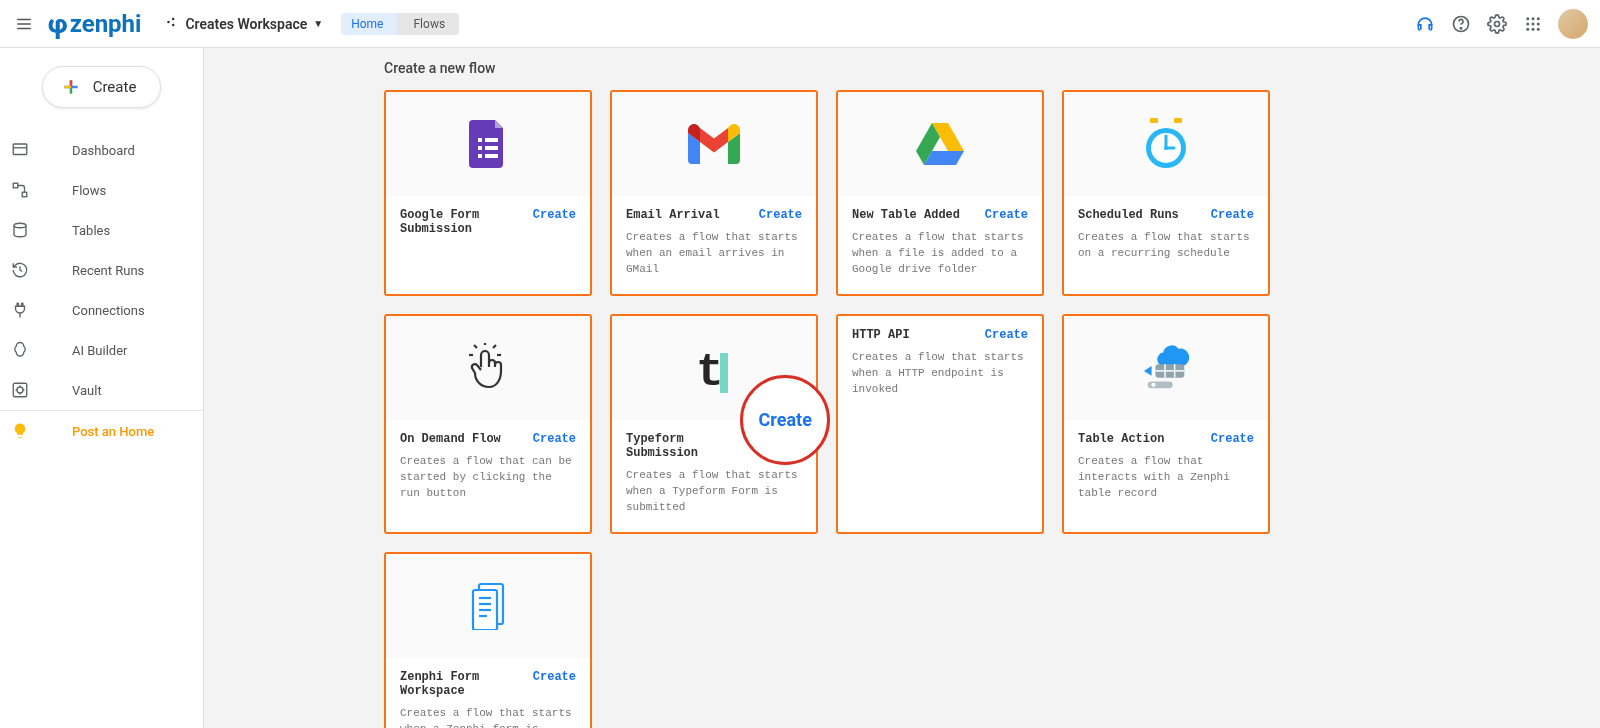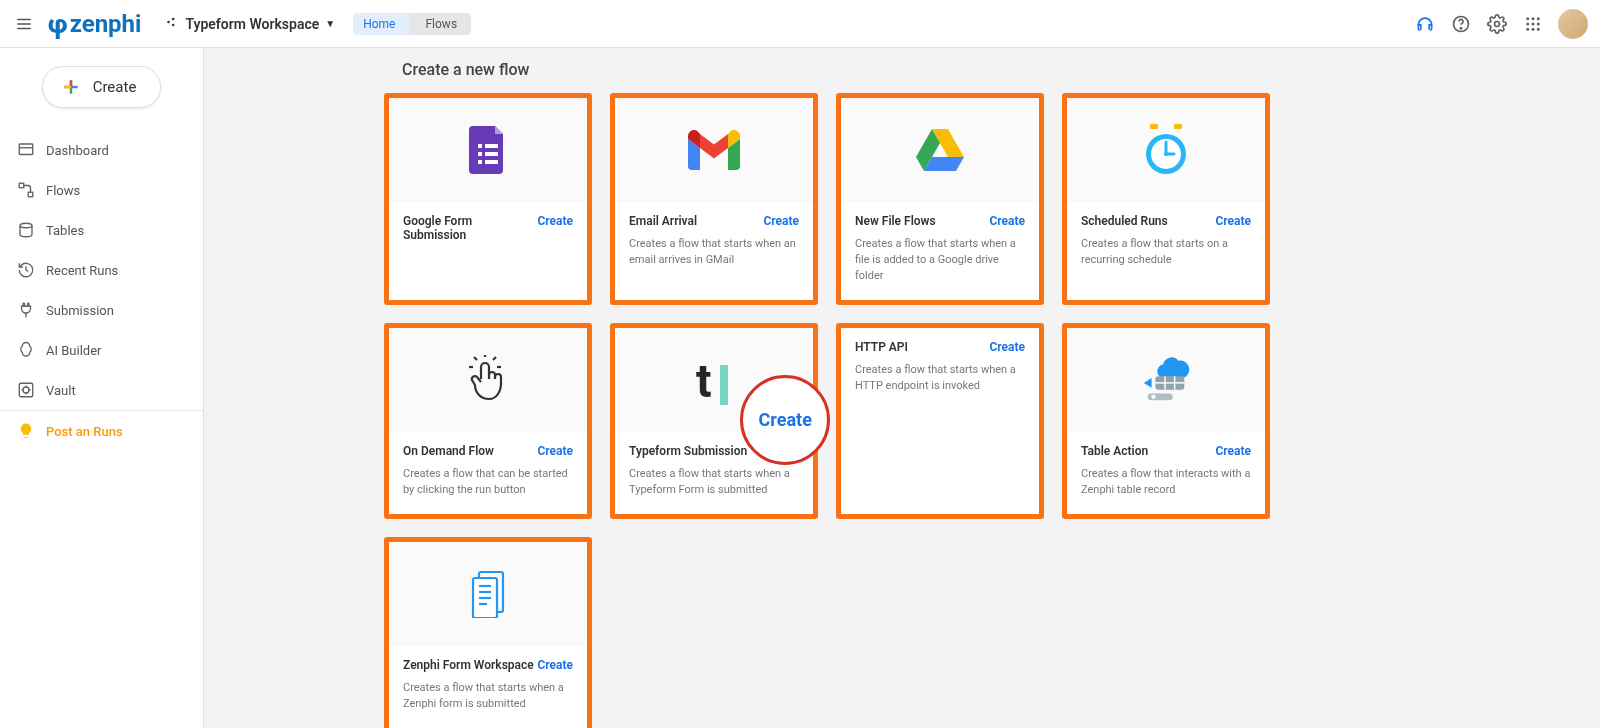--- a/index.html
+++ b/index.html
@@ -31,30 +31,30 @@
     .layout { display: flex; height: calc(100vh - 48px); }
     .sidebar { width: 204px; background: #fff; border-right: 1px solid #e0e0e0; display: flex; flex-direction: column; }
     .create-button-wrap { padding: 18px 0 22px; display: flex; justify-content: center; }
     .create-button {
       background: #fff; border: 1px solid #e0e0e0; border-radius: 28px;
       padding: 10px 24px 10px 18px; display: flex; align-items: center;
       box-shadow: 0 1px 3px rgba(0,0,0,.1); font-size: 15px; cursor: pointer;
     }
     .create-plus { width: 20px; height: 20px; margin-right: 12px; }
     .nav-items { display: flex; flex-direction: column; }
-    .nav-item { display: flex; align-items: center; padding: 10px 16px; font-size: 13px; color: #555; cursor: pointer; }
+    .nav-item { display: flex; align-items: center; padding: 10px 10px; font-size: 13px; color: #555; cursor: pointer; gap: 32px; }
     .nav-icon { width: 20px; height: 20px; margin-right: 10px; color: #5f6368; display:flex;align-items:center;justify-content:center;}
     .nav-sep { height: 1px; background: #e8e8e8; margin: 0; }
     .nav-item.idea { color: #ff9800; font-weight: 500; }
     .nav-item.idea .nav-icon { color: #ff9800; }
 
     .content { flex: 1; overflow: auto; padding: 12px 20px 40px 180px; background:#f3f3f3; position: relative; }
-    .page-title { font-size: 16px; font-weight: 500; color: #444; margin-bottom: 14px; margin-left: 18px; }
+    .page-title { font-size: 14px; font-weight: 500; color: #444; margin-bottom: 14px; }
     .card-grid { display: grid; grid-template-columns: repeat(4, 208px); gap: 18px; }
-    .flow-card { border: 5px solid #f97316; border-radius: 3px; background: #fff; display: flex; flex-direction: column; }
+    .flow-card { border: 2px solid #f97316; border-radius: 3px; background: #fff; display: flex; flex-direction: column; font-family: Liberation Mono, monospace; }
     .card-top { height: 104px; background: #fafafa; display: flex; align-items: center; justify-content: center; }
     .card-body { padding: 12px 14px 16px; background: #fff; }
     .card-head { display: flex; justify-content: space-between; align-items: flex-start; margin-bottom: 8px; }
     .card-title { font-size: 12px; font-weight: 600; color: #333; }
     .card-create { font-size: 12px; font-weight: 700; color: #1a73e8; cursor: pointer; }
     .card-desc { font-size: 11px; color: #777; line-height: 1.45; }
     .app-icon { width: 52px; height: 48px; display: flex; align-items: center; justify-content: center; }
 
     .highlight-circle {
       position: absolute; width: 90px; height: 90px; border: 3px solid #d93025;
@@ -80,21 +80,21 @@
       <span>zenphi</span>
   </div>
   <div class="workspace-selector">
     <span class="dots">
       <svg width="14" height="14" viewBox="0 0 24 24" fill="#333">
           <circle cx="6" cy="12" r="2.2"></circle>
           <circle cx="14" cy="7" r="2.2"></circle>
           <circle cx="14" cy="17" r="2.2"></circle>
         </svg>
     </span>
-    <span>Typeform Workspace</span>
+    <span>Creates Workspace</span>
     <span class="caret">▼</span>
   </div>
   <div class="breadcrumb">
     <div class="crumb home">Home</div>
     <div class="crumb current">Flows</div>
   </div>
   <div class="top-actions">
     <div class="top-icon">
       <svg width="20" height="20" viewBox="0 0 24 24" fill="none" stroke="#1a73e8" stroke-width="2">
           <path d="M4 13a8 8 0 0 1 16 0"></path>
@@ -188,21 +188,21 @@
           <span>Recent Runs</span>
         </div>
         <div class="nav-item">
           <span class="nav-icon">
             <svg width="18" height="18" viewBox="0 0 24 24" fill="none" stroke="currentColor" stroke-width="1.8">
               <path d="M8 7V4a1 1 0 0 1 2 0v3M14 7V4a1 1 0 0 1 2 0v3"></path>
               <path d="M6 7h12v3a6 6 0 0 1-6 6 6 6 0 0 1-6-6V7z"></path>
               <line x1="12" y1="16" x2="12" y2="22"></line>
             </svg>
           </span>
-          <span>Submission</span>
+          <span>Connections</span>
         </div>
         <div class="nav-item">
           <span class="nav-icon">
             <svg width="18" height="18" viewBox="0 0 24 24" fill="none" stroke="currentColor" stroke-width="1.8">
               <path d="M12 2a5 5 0 0 0-5 5 5 5 0 0 0-2 4 5 5 0 0 0 2 4 5 5 0 0 0 5 5 5 5 0 0 0 5-5 5 5 0 0 0 2-4 5 5 0 0 0-2-4 5 5 0 0 0-5-5z"></path>
             </svg>
           </span>
           <span>AI Builder</span>
         </div>
         <div class="nav-item">
@@ -219,21 +219,21 @@
           <span>Vault</span>
         </div>
       </div>
     <div class="nav-sep"></div>
     <div class="nav-item idea">
       <span class="nav-icon">
         <svg width="18" height="18" viewBox="0 0 24 24" fill="#FBBC05">
             <path d="M9 21h6v-1H9v1zm3-19a7 7 0 0 0-4 12.7V17h8v-2.3A7 7 0 0 0 12 2z"></path>
           </svg>
       </span>
-      <span>Post an Runs</span>
+      <span>Post an Home</span>
     </div>
   </div>
 
   <div class="content">
     <div class="page-title">Create a new flow</div>
     <div class="card-grid" id="card-grid">
         <div class="flow-card">
           <div class="card-top">
             <div class="app-icon">
               <svg width="40" height="48" viewBox="0 0 40 48">
@@ -280,21 +280,21 @@
             <div class="app-icon">
               <svg width="48" height="42" viewBox="0 0 48 42">
                 <path d="M16 0h16l16 28H32L16 0z" fill="#FBBC05"></path>
                 <path d="M0 28L16 0l8 14L8 42 0 28z" fill="#34A853"></path>
                 <path d="M8 42l8-14h32l-8 14H8z" fill="#4285F4"></path>
               </svg>
             </div>
           </div>
           <div class="card-body">
             <div class="card-head">
-              <div class="card-title">New File Flows</div>
+              <div class="card-title">New Table Added</div>
               <div class="card-create">Create</div>
             </div>
             <div class="card-desc">Creates a flow that starts when a file is added to a Google drive folder</div>
           </div>
         </div>
         <div class="flow-card">
           <div class="card-top">
             <div class="app-icon">
               <svg width="48" height="52" viewBox="0 0 48 52">
                 <rect x="8" y="0" width="8" height="5" rx="1" fill="#FBBC05"></rect>

